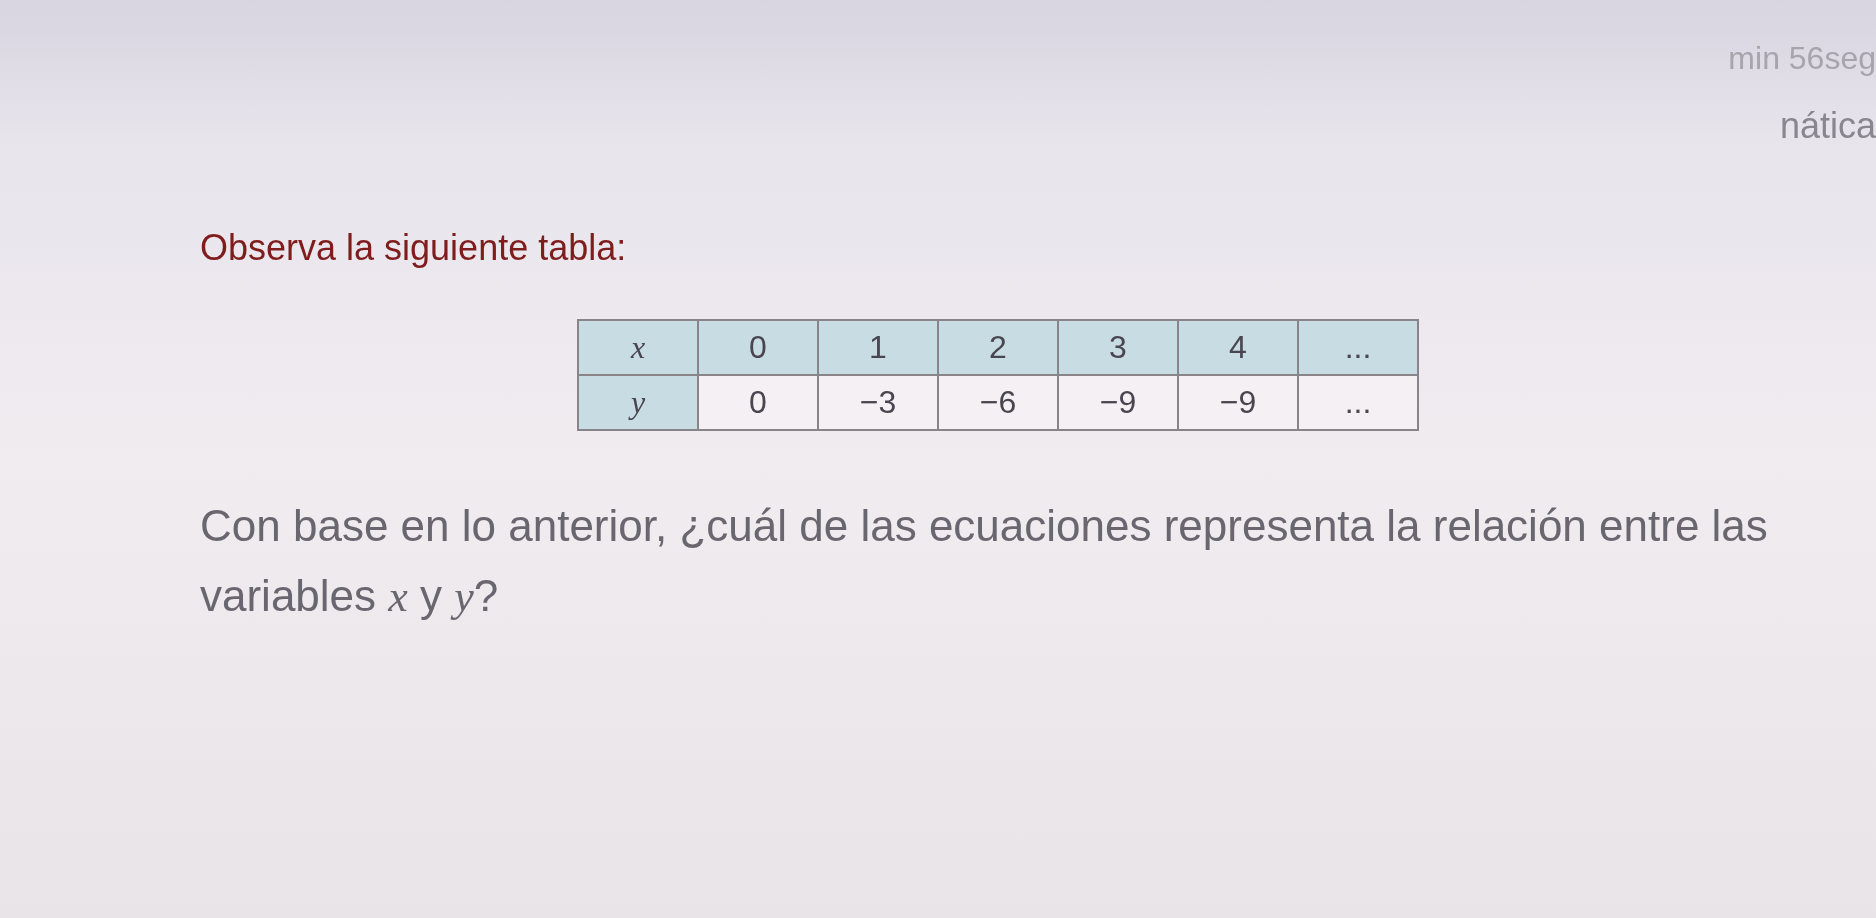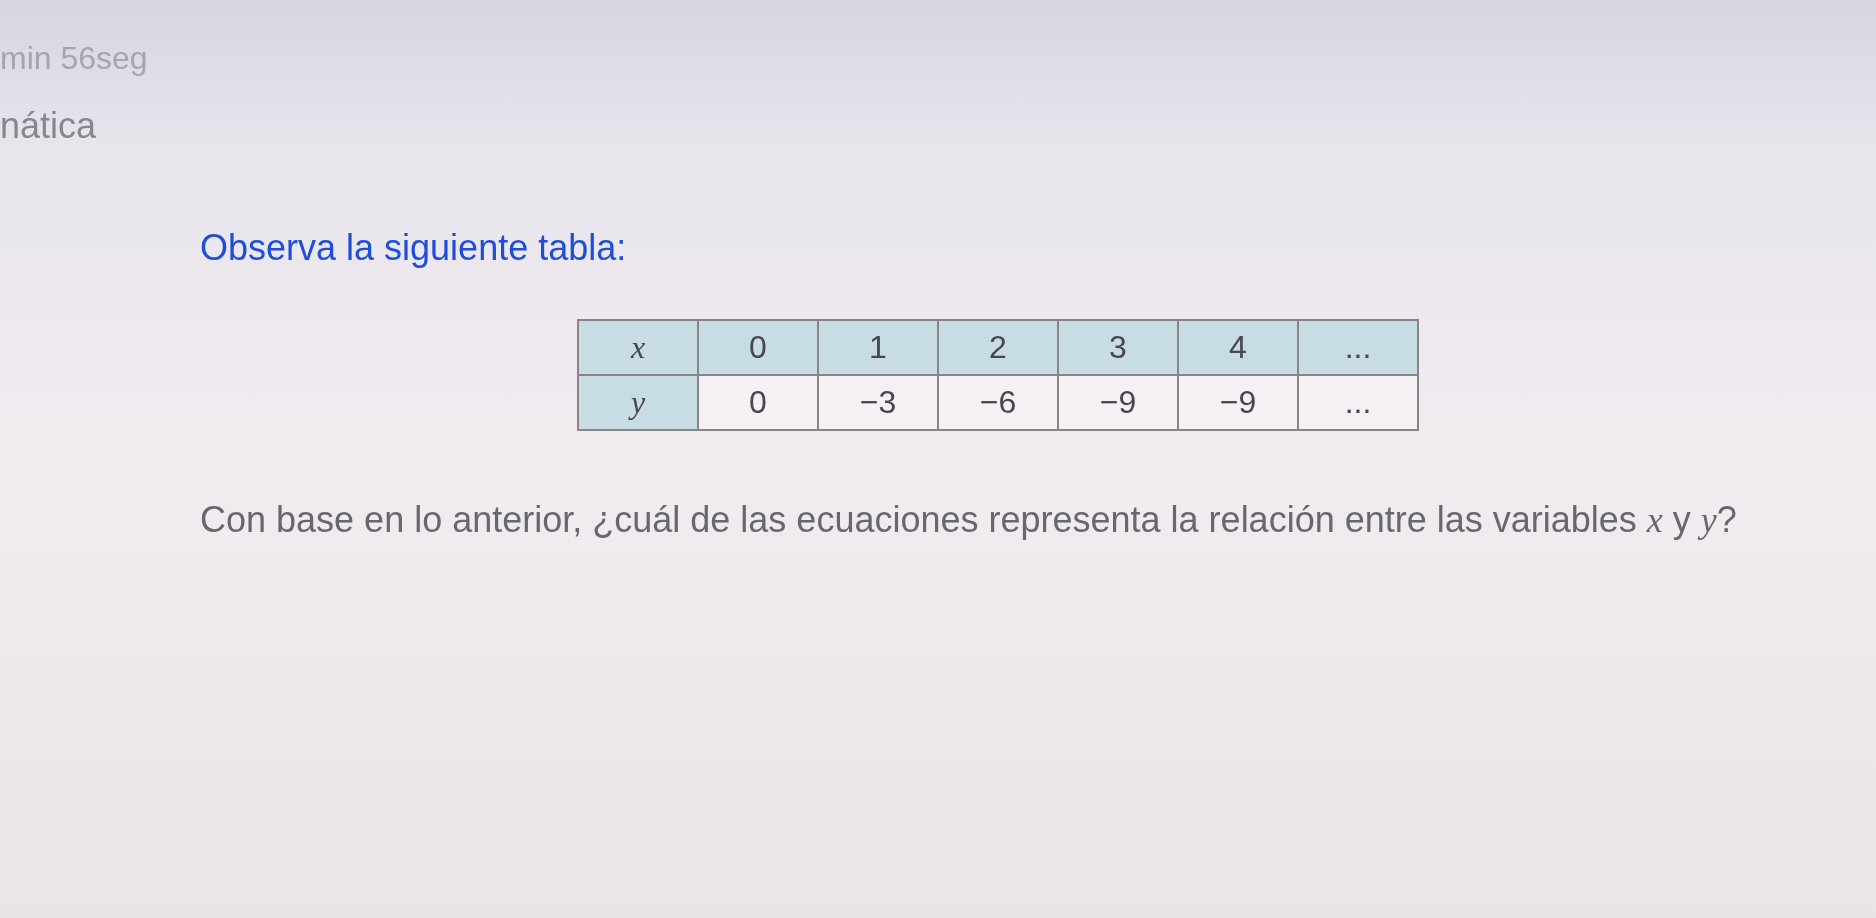--- a/index.html
+++ b/index.html
@@ -10,40 +10,41 @@
     body {
       font-family: 'Segoe UI', Arial, sans-serif;
       background: linear-gradient(180deg, #d8d4e0 0%, #e8e4ec 15%, #f0ecf0 50%, #e8e4e8 100%);
       width: 1876px;
       height: 918px;
       position: relative;
       overflow: hidden;
     }
     .header-area {
       padding: 40px 0 20px 0;
+      text-align: right;
     }
     .timer-text {
       color: #a8a4ac;
       font-size: 32px;
       font-weight: 500;
       padding-left: 0;
       margin-bottom: 5px;
     }
     .subject-text {
       color: #8a8690;
       font-size: 36px;
       font-weight: 400;
       padding-left: 0;
       margin-top: 28px;
     }
     .content-area {
       padding: 60px 80px 0 200px;
     }
     .instruction-text {
-      color: #1d4ed8;
+      color: #7f1d1d;
       font-size: 36px;
       font-weight: 400;
       margin-bottom: 50px;
     }
     .table-container {
       display: flex;
       justify-content: center;
       margin-bottom: 60px;
     }
     table {
@@ -64,21 +65,21 @@
       font-family: 'Times New Roman', serif;
     }
     td.header-cell-top {
       background: #c8dce4;
     }
     td.data-cell {
       background: #f4f0f4;
     }
     .question-text {
       color: #6a6670;
-      font-size: 36px;
+      font-size: 44px;
       font-weight: 400;
       line-height: 1.6;
       margin-bottom: 80px;
     }
     .italic-var {
       font-style: italic;
       font-family: 'Times New Roman', serif;
     }
     .selection-text {
       color: #7a7680;

